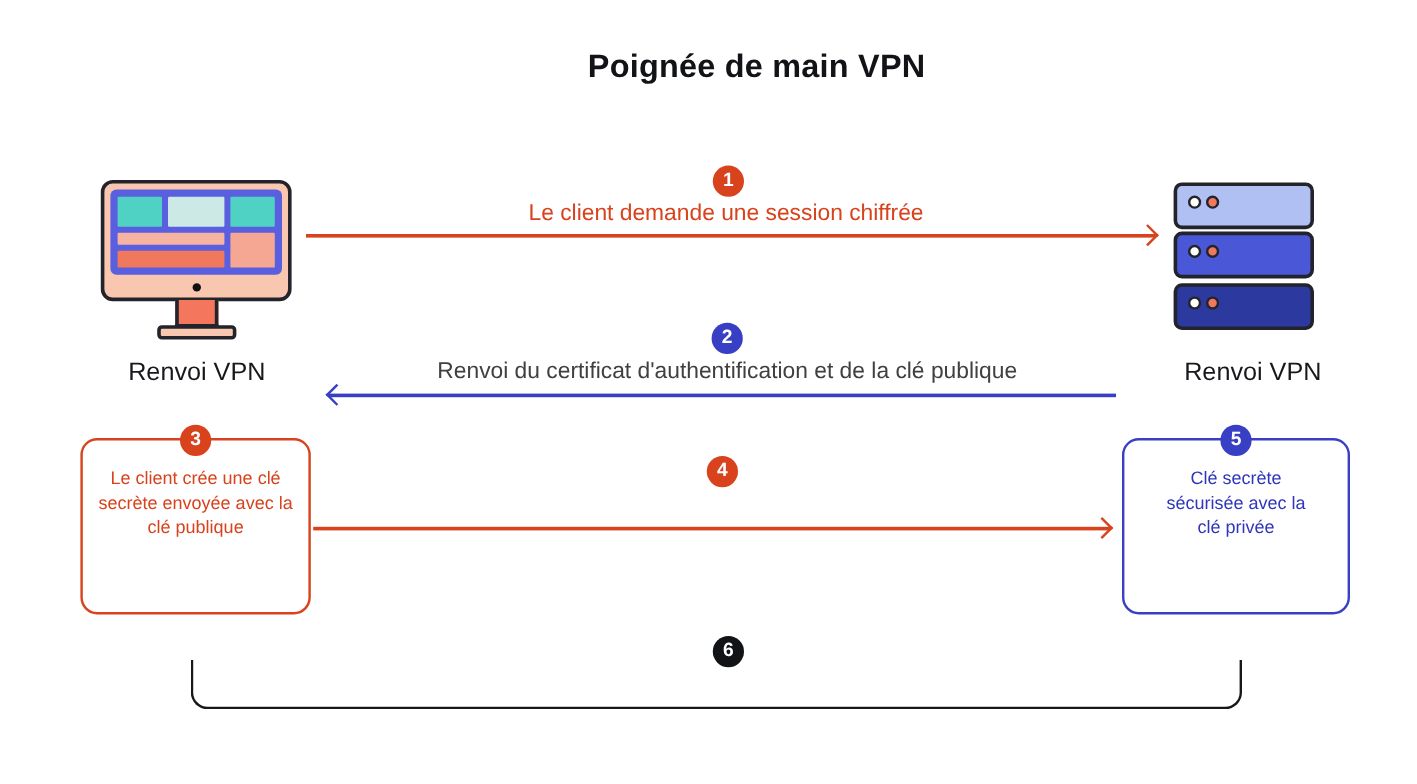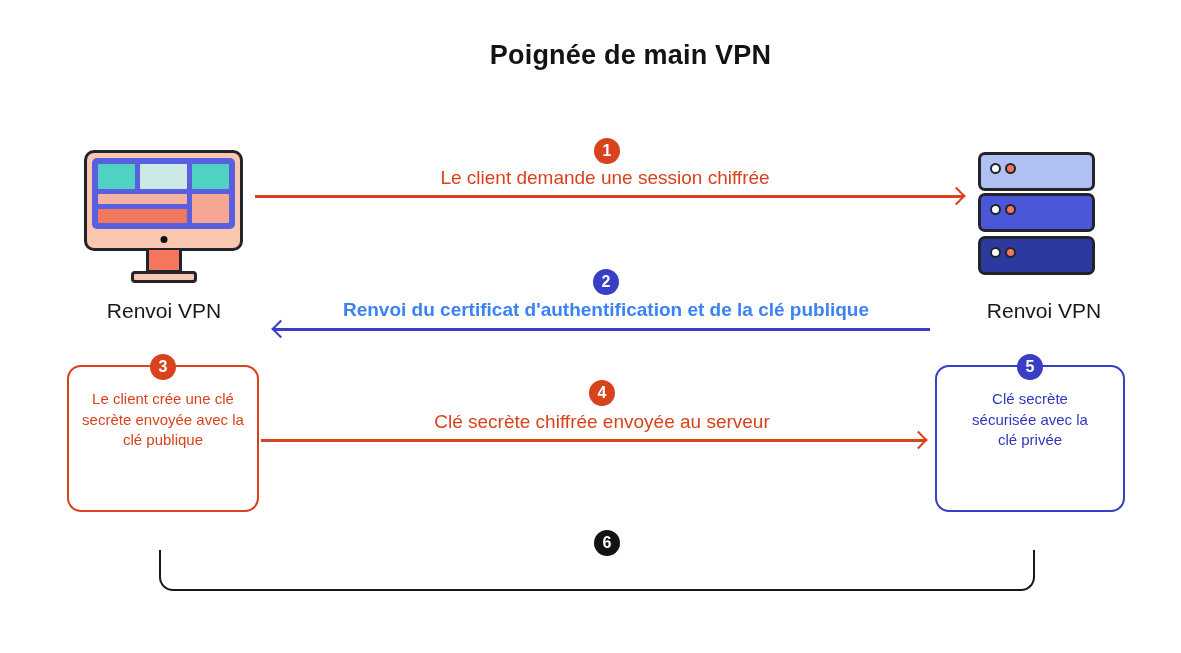--- a/index.html
+++ b/index.html
@@ -78,21 +78,21 @@
   }
   .badge-orange { background: #d8421c; }
   .badge-blue { background: #383fc4; }
   .badge-black { background: #111316; }
 
   .step-text {
     position: absolute; transform: translateX(-50%);
     font-size: 19px; white-space: nowrap; text-align: center;
   }
   .txt-orange { color: #d8421c; }
-  .txt-blue { color: #3b82f6; font-weight: bold; }
+  .txt-blue { color: #404040; }
   .txt-black { color: #17181c; }
 
   .arrow { position: absolute; height: 2.5px; }
   .arrow-orange { background: #d8421c; }
   .arrow-blue { background: #383fc4; }
   .arrow::after {
     content: ""; position: absolute; top: 50%;
     width: 11px; height: 11px;
     border-style: solid; border-color: inherit;
   }
@@ -174,21 +174,20 @@
   <div class="badge badge-blue" style="left:606px; top:269px;">2</div>
   <div class="step-text txt-blue" style="left:606px; top:299px;">Renvoi du certificat d'authentification et de la clé publique</div>
   <div class="arrow arrow-blue arrow-left" style="left:274px; top:328px; width:656px;"></div>
 
   <div class="side-box box-orange">
     <div class="badge badge-orange">3</div>
     <div class="box-text">Le client crée une clé secrète envoyée avec la clé publique</div>
   </div>
 
   <div class="badge badge-orange" style="left:602px; top:380px;">4</div>
-  <div class="step-text txt-orange" style="left:602px; top:411px;">Clé secrète chiffrée envoyée au serveur</div>
   <div class="arrow arrow-orange arrow-right" style="left:261px; top:439px; width:664px;"></div>
 
   <div class="side-box box-blue">
     <div class="badge badge-blue">5</div>
     <div class="box-text">Clé secrète sécurisée avec la clé privée</div>
   </div>
 
   <div class="badge badge-black" style="left:607px; top:530px;">6</div>
   <div class="bracket"></div>
 

